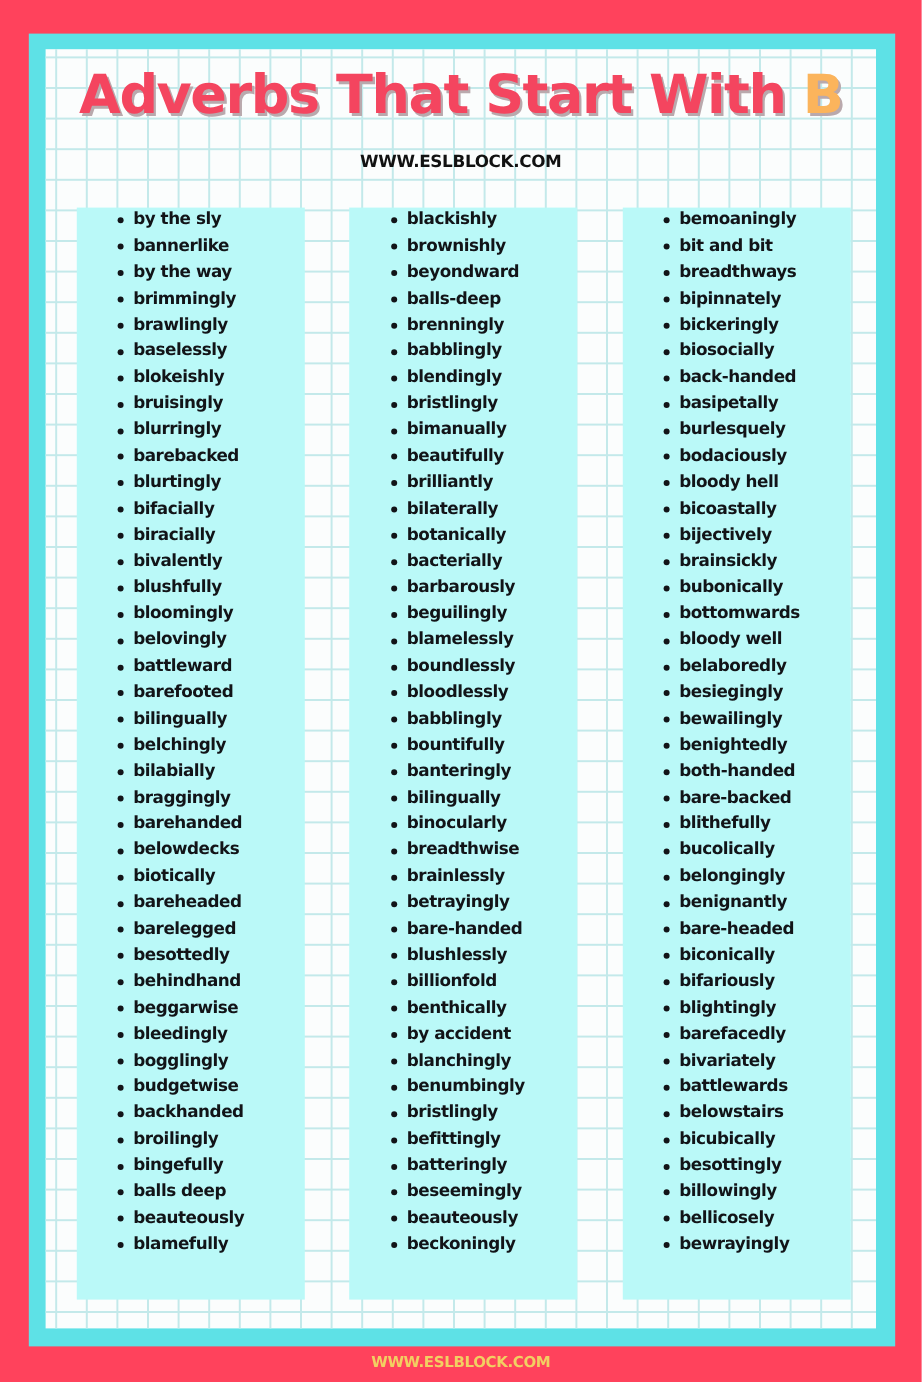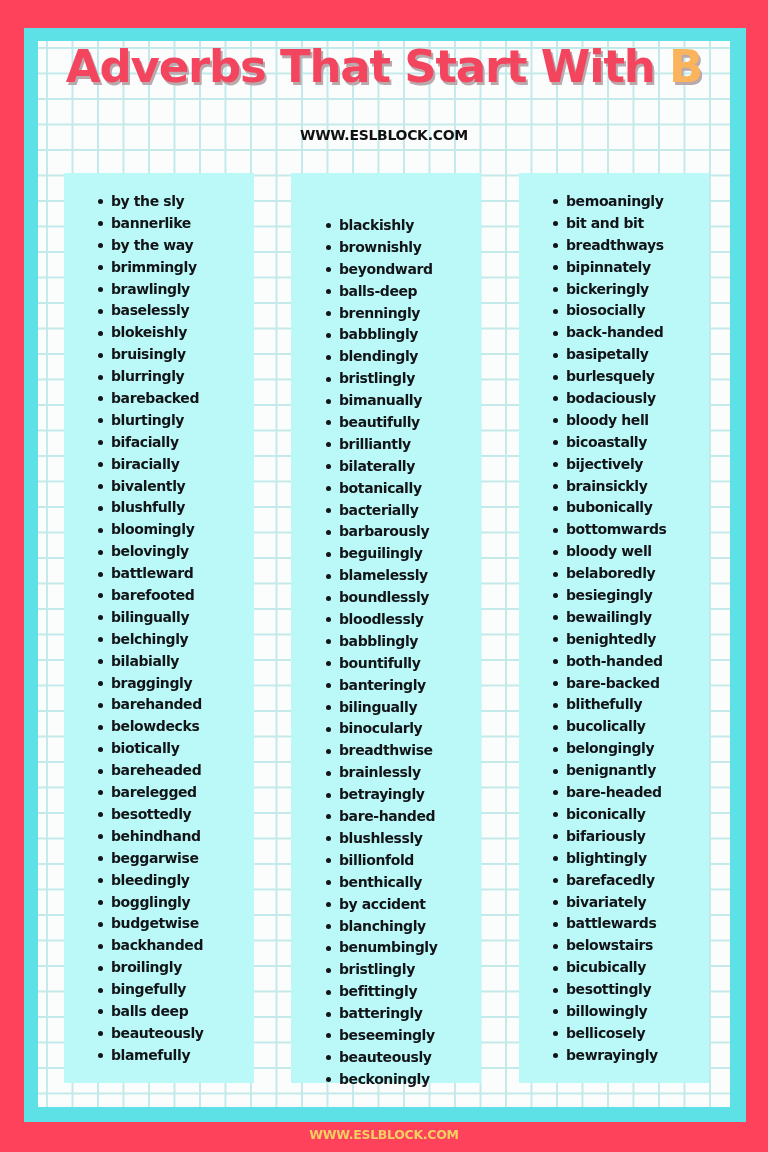--- a/index.html
+++ b/index.html
@@ -21,21 +21,21 @@
       width: 692px; height: 1066px;
       background-color: #fbfdfd;
       background-image:
         linear-gradient(to right, #c3e9ea 1.5px, transparent 1.5px),
         linear-gradient(to bottom, #c3e9ea 1.5px, transparent 1.5px);
       background-size: 25.5px 25.5px;
       background-position: 8px 6px;
     }
     .title {
       position: absolute;
-      left: 0; top: 40px;
+      left: 0; top: 52px;
       width: 768px;
       text-align: center;
       font-family: "DejaVu Sans", sans-serif;
       font-weight: bold;
       font-size: 45px;
       letter-spacing: -1.2px;
       color: #f4455f;
       text-shadow: 2px 3px 0 #b9a9ad;
       white-space: nowrap;
     }
@@ -53,21 +53,20 @@
     }
     .column {
       position: absolute;
       top: 173px;
       width: 190px;
       height: 910px;
       background: #baf9f8;
     }
     .column ul {
       list-style: none;
-      padding-top: 18px;
     }
     .column li {
       height: 21.9px;
       line-height: 21.9px;
       font-family: "DejaVu Sans", sans-serif;
       font-weight: bold;
       font-size: 14px;
       letter-spacing: -0.4px;
       color: #121418;
       white-space: nowrap;
@@ -78,21 +77,21 @@
       display: inline-block;
       width: 5px; height: 5px;
       border-radius: 50%;
       background: #121418;
       margin-right: 8px;
       flex: 0 0 auto;
     }
     .col-1 { left: 64px; }
     .col-1 ul { padding-left: 34px; }
     .col-2 { left: 291px; }
-    .col-2 ul { padding-left: 35px; margin-top: 24px; }
+    .col-2 ul { padding-left: 35px; }
     .col-3 { left: 519px; }
     .col-3 ul { padding-left: 34px; text-align: center; }
     .site-bottom {
       position: absolute;
       left: 0; top: 1127px;
       width: 768px;
       text-align: center;
       font-family: "DejaVu Sans", sans-serif;
       font-weight: bold;
       font-size: 12.5px;

